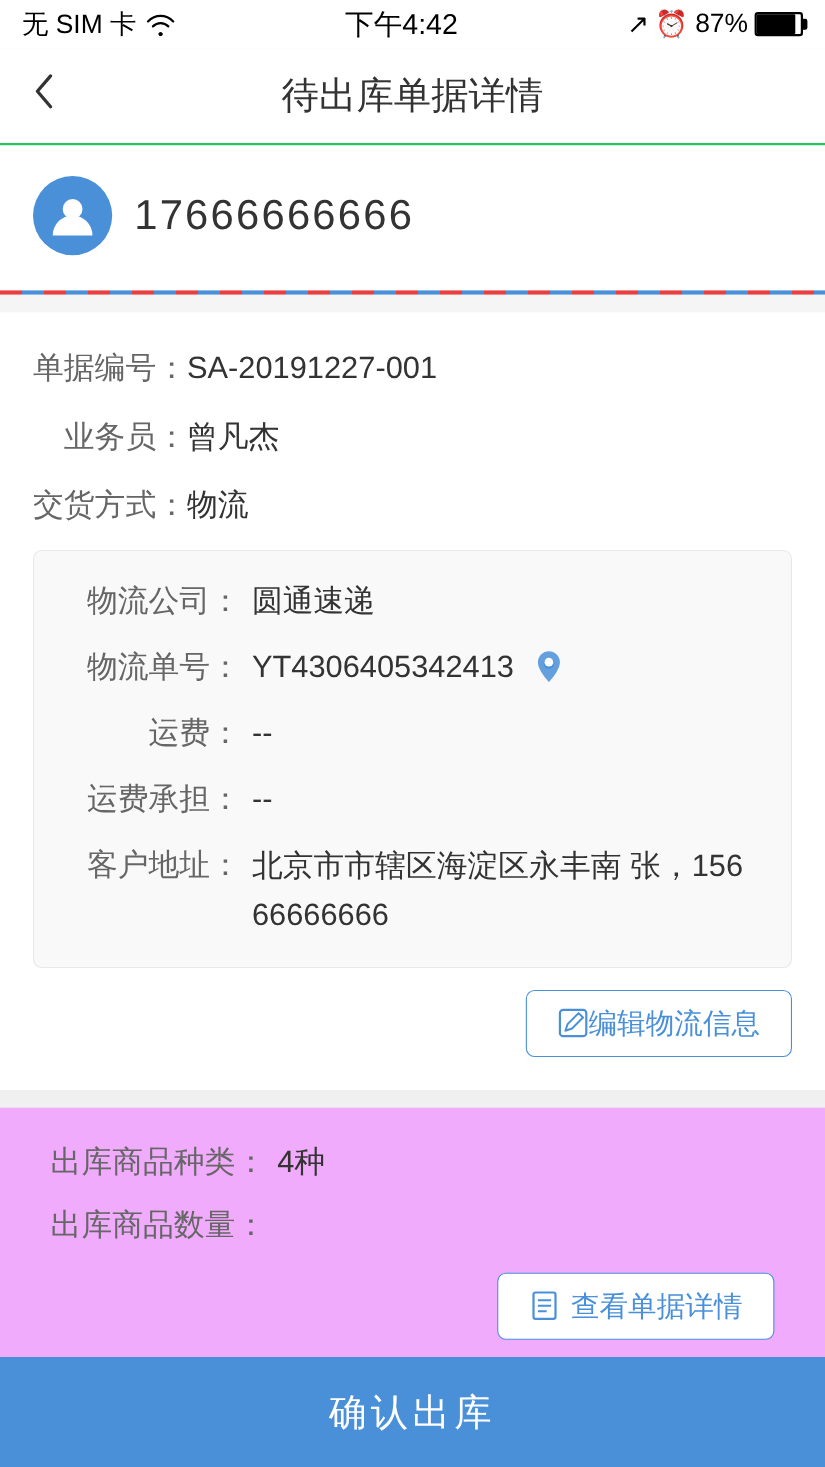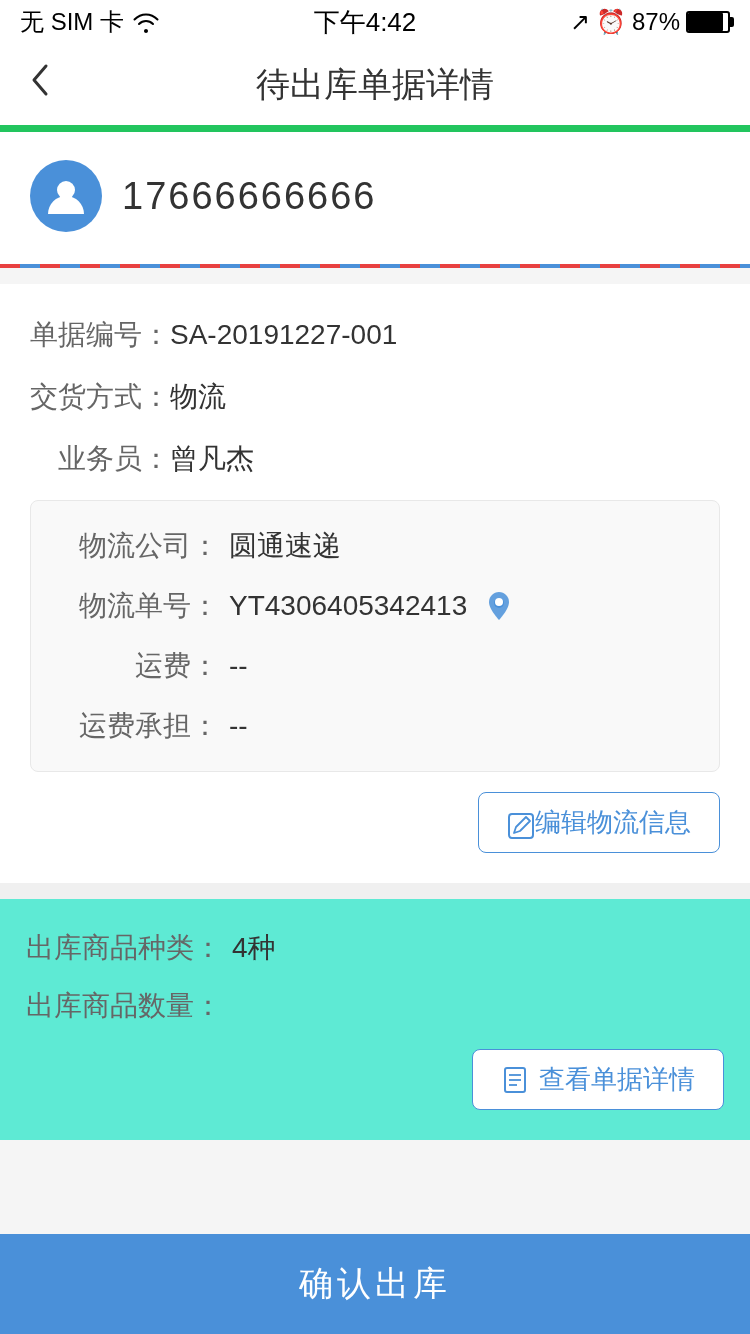--- a/index.html
+++ b/index.html
@@ -32,21 +32,21 @@
 
     
     .nav-bar {
       width: 750px;
       height: 88px;
       background: #fff;
       display: flex;
       align-items: center;
       justify-content: center;
       position: relative;
-      border-bottom: 7px solid #22c55e;
+      border-bottom: 2px solid #22c55e;
     }
     .nav-back {
       position: absolute;
       left: 28px;
       font-size: 36px;
       color: #333;
       cursor: pointer;
     }
     .nav-title {
       font-size: 34px;
@@ -174,34 +174,34 @@
       margin-top: 20px;
     }
     .btn-edit {
       border: 1.5px solid #4a90d9;
       border-radius: 8px;
       padding: 12px 28px;
       color: #4a90d9;
       font-size: 26px;
       background: #fff;
       display: flex;
-      align-items: flex-end;
+      align-items: center;
       cursor: pointer;
     }
 
     
     .section-separator {
       height: 16px;
       background: #f0f0f0;
     }
 
     
     .goods-section {
-      background: #5eead4;
-      padding: 30px 26px;
+      background: #f0abfc;
+      padding: 30px 46px;
     }
     .goods-row {
       display: flex;
       align-items: center;
       margin-bottom: 20px;
       font-size: 28px;
       color: #333;
     }
     .goods-row:last-child { margin-bottom: 0; }
     .goods-label {
@@ -333,26 +333,26 @@
   <div class="dashed-divider">
     <div class="dashed-line"></div>
   </div>
 
   <div class="info-section">
     <div class="info-row">
       <span class="info-label">单据编号：</span>
       <span class="info-value">SA-20191227-001</span>
     </div>
     <div class="info-row">
+      <span class="info-label">业务员：</span>
+      <span class="info-value">曾凡杰</span>
+    </div>
+    <div class="info-row">
       <span class="info-label">交货方式：</span>
       <span class="info-value">物流</span>
-    </div>
-    <div class="info-row">
-      <span class="info-label">业务员：</span>
-      <span class="info-value">曾凡杰</span>
     </div>
 
     <div class="logistics-card">
       <div class="logistics-row">
         <span class="logistics-label">物流公司：</span>
         <span class="logistics-value">圆通速递</span>
       </div>
       <div class="logistics-row">
         <span class="logistics-label">物流单号：</span>
         <span class="logistics-value">
@@ -365,20 +365,24 @@
         </span>
       </div>
       <div class="logistics-row">
         <span class="logistics-label">运费：</span>
         <span class="logistics-value">--</span>
       </div>
       <div class="logistics-row">
         <span class="logistics-label">运费承担：</span>
         <span class="logistics-value">--</span>
       </div>
+      <div class="logistics-row">
+        <span class="logistics-label">客户地址：</span>
+        <span class="logistics-value address">北京市市辖区海淀区永丰南  张，156 66666666</span>
+      </div>
     </div>
 
     <div class="edit-logistics-btn">
       <button class="btn-edit">
         <svg width="28" height="28" viewBox="0 0 28 28">
           <rect x="2" y="2" width="24" height="24" rx="3" fill="none" stroke="#4a90d9" stroke-width="2"></rect>
           <path d="M7 21l2-6 10-10 4 4-10 10-6 2z" fill="none" stroke="#4a90d9" stroke-width="1.8" stroke-linejoin="round"></path>
         </svg>
         <span>编辑物流信息</span>
       </button>

